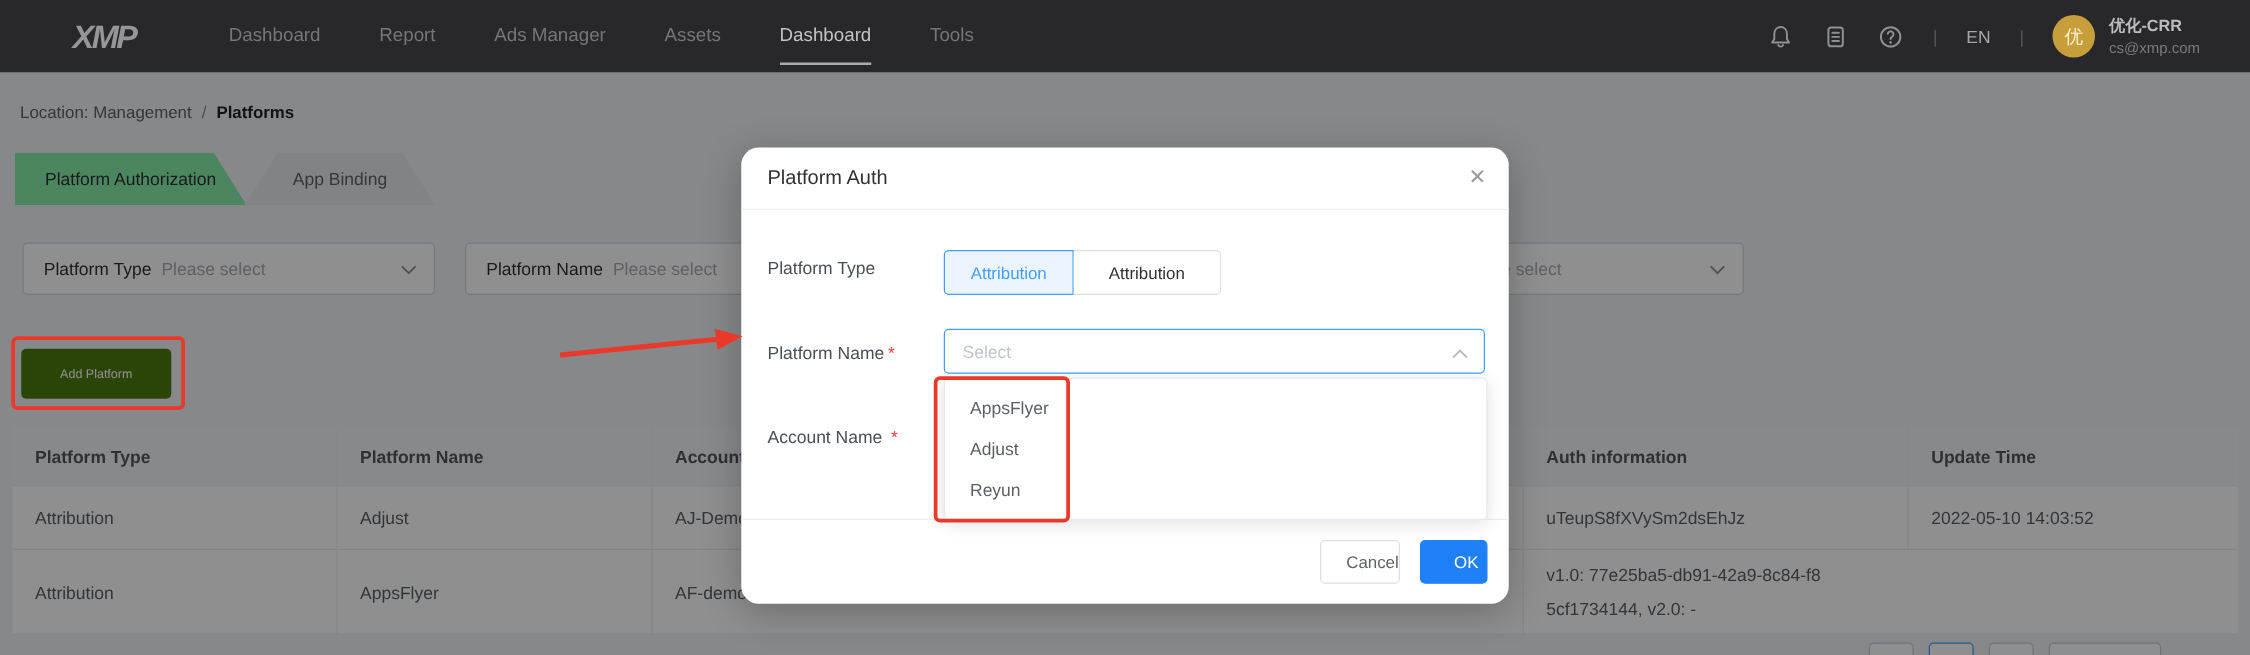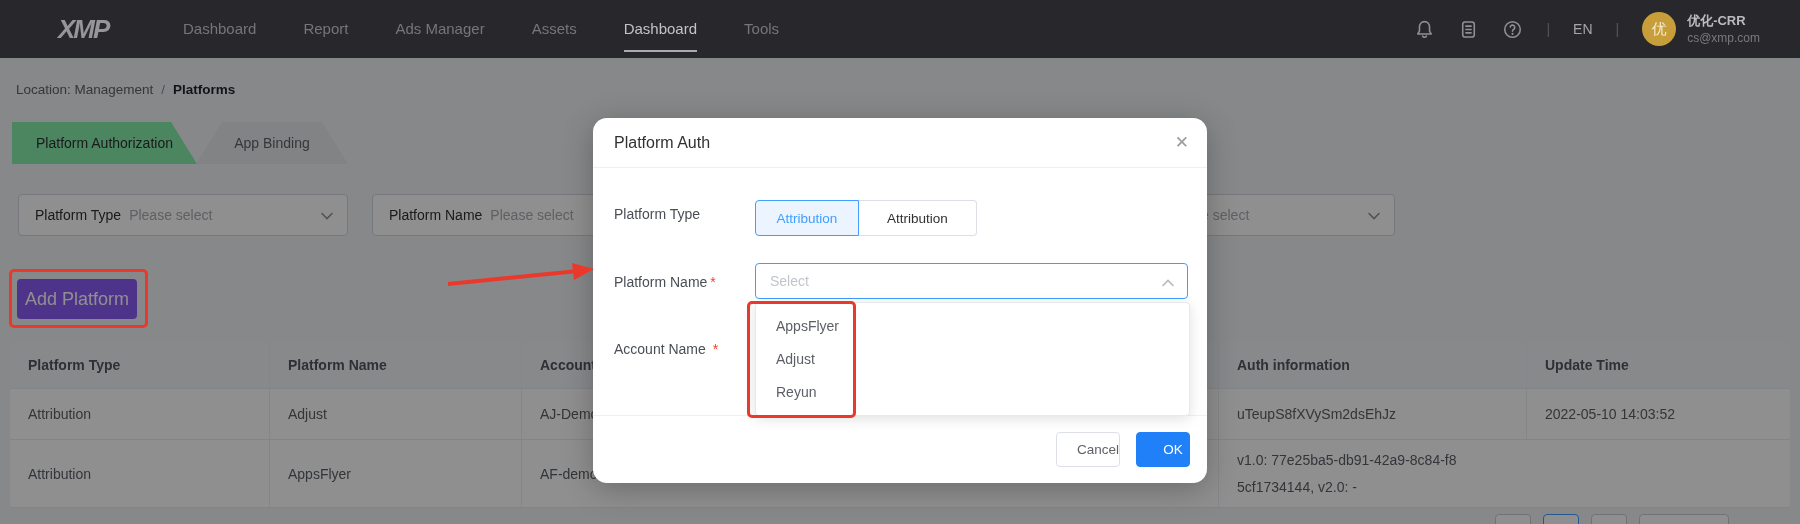--- a/index.html
+++ b/index.html
@@ -34,21 +34,21 @@
 
   .filter-box { position:absolute; top:194px; height:42px; background:#fff; border:1px solid #d4d7de; border-radius:4px; display:flex; align-items:center; font-size:14px; }
   .fb1 { left:18px; width:330px; }
   .fb2 { left:372px; width:330px; }
   .fb3 { left:980px; width:415px; }
   .f-label { color:#303133; margin-left:16px; white-space:nowrap; }
   .f-ph { color:#a8abb2; margin-left:8px; white-space:nowrap; }
   .f-ph-abs { position:absolute; left:185px; color:#a8abb2; white-space:nowrap; }
   .f-chev { position:absolute; right:14px; top:17px; }
 
-  .add-btn { position:absolute; left:17px; top:279px; width:120px; height:40px; background:#8b5cf6; border:none; border-radius:4px; color:#fff; font-size:18px; cursor:pointer; }
+  .add-btn { position:absolute; left:17px; top:279px; width:120px; height:40px; background:#4d7c0f; border:none; border-radius:4px; color:#fff; font-size:10px; cursor:pointer; }
 
   
   .tbl { position:absolute; left:10px; top:342px; width:1780px; font-size:14px; color:#5c6066; background:#fff; }
   .trow { display:flex; border-bottom:1px solid #e9ecf2; background:#fff; }
   .thead { background:#f3f5f8; font-weight:bold; color:#51565e; }
   .tcell { display:flex; align-items:center; padding:0 18px; border-right:1px solid #edeff4; overflow:hidden; }
   .tcell:last-child { border-right:none; }
   .c1{width:260px;} .c2{width:252px;} .c3{width:697px;} .c4{width:308px;} .c5{width:263px;}
   .h46{height:46px;} .h50{height:50px;} .h67{height:67px;}
   .wrapcell { line-height:1.9; padding-right:60px; }

